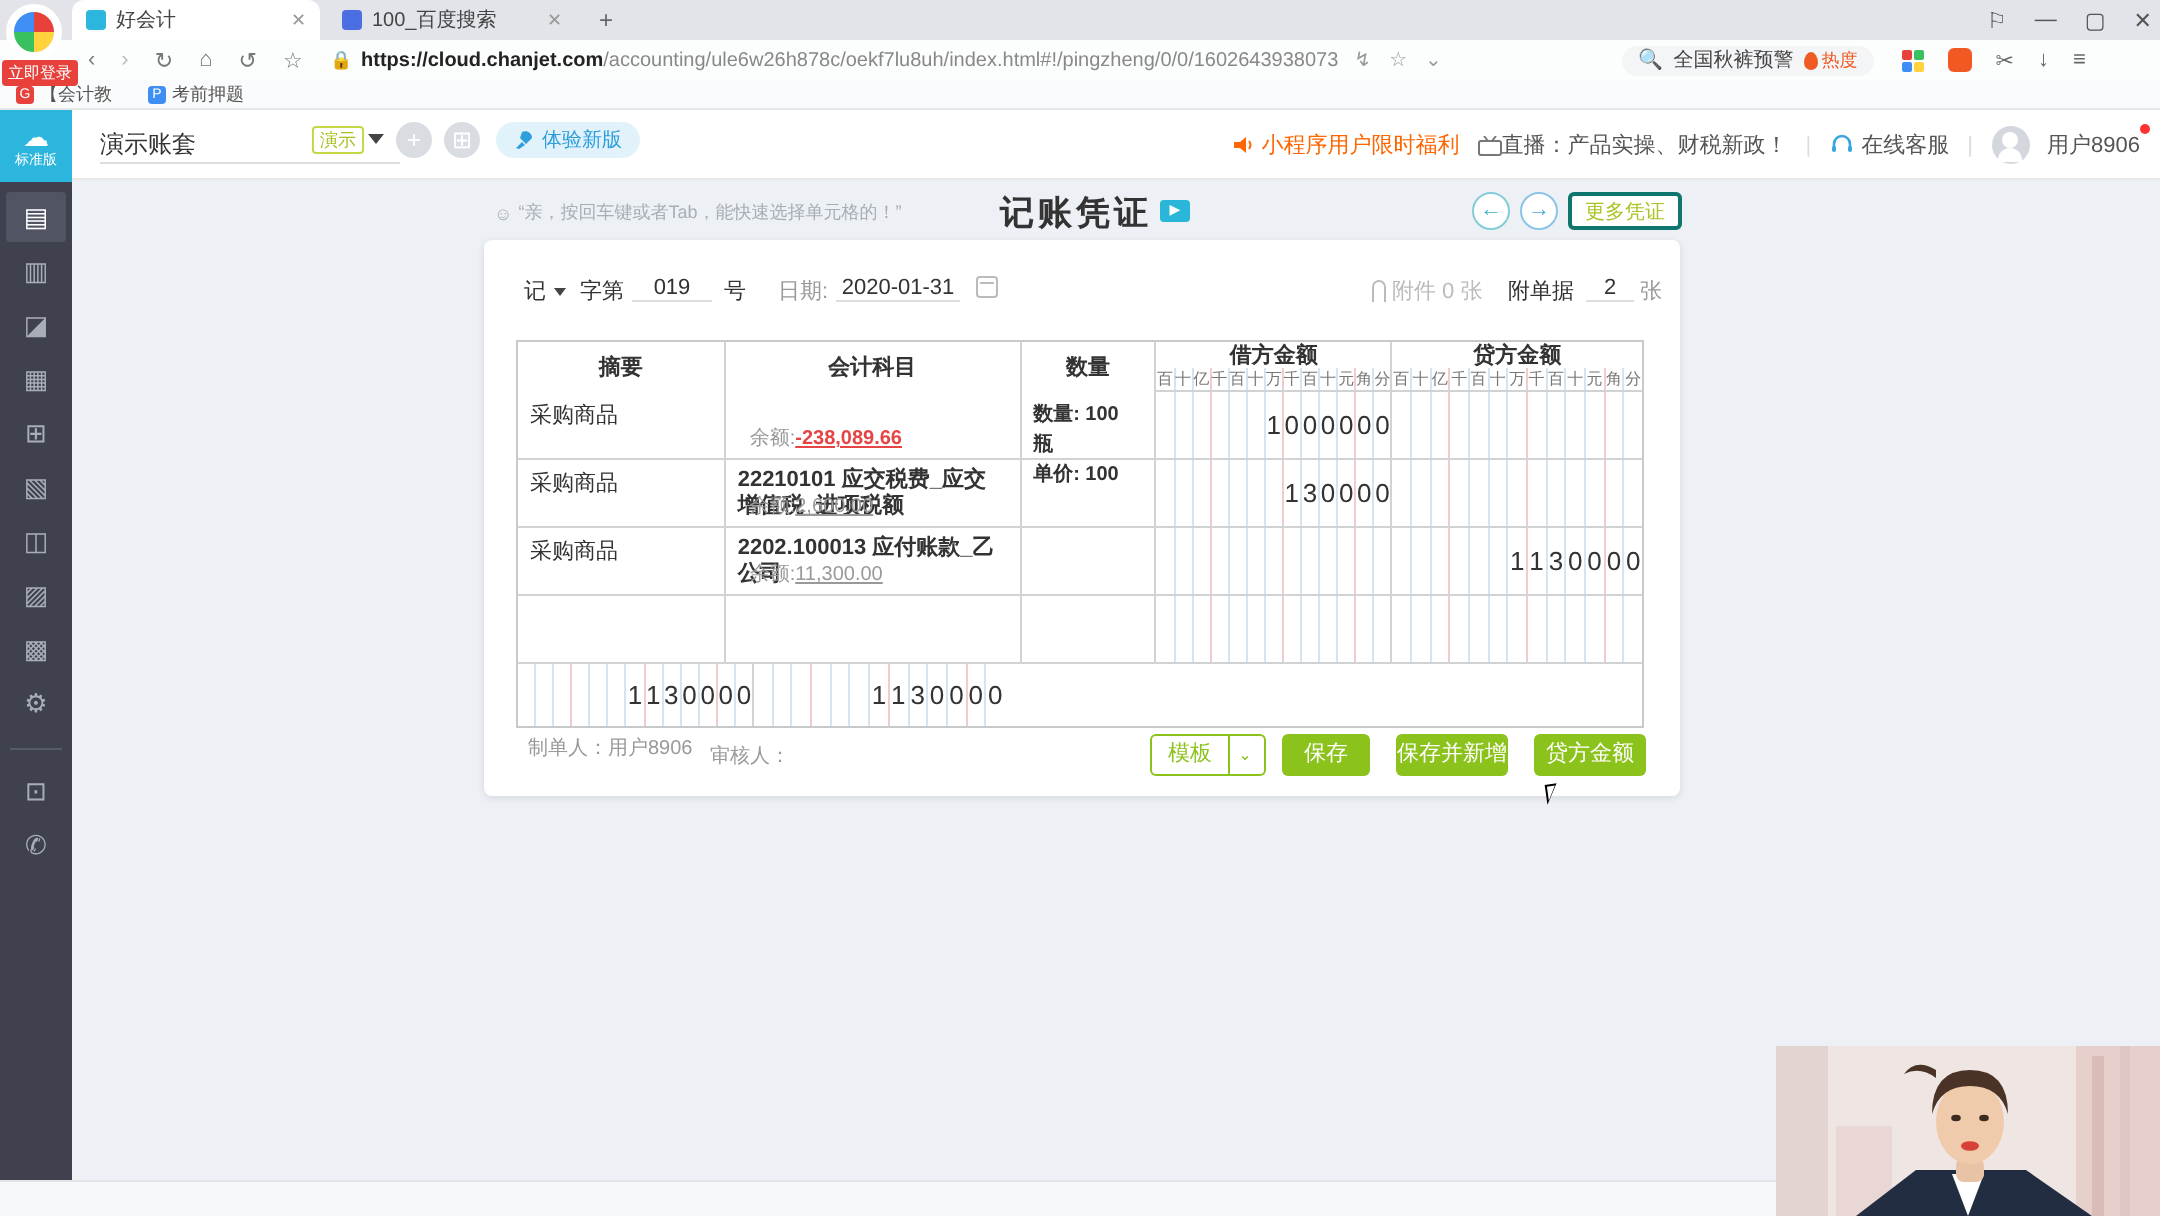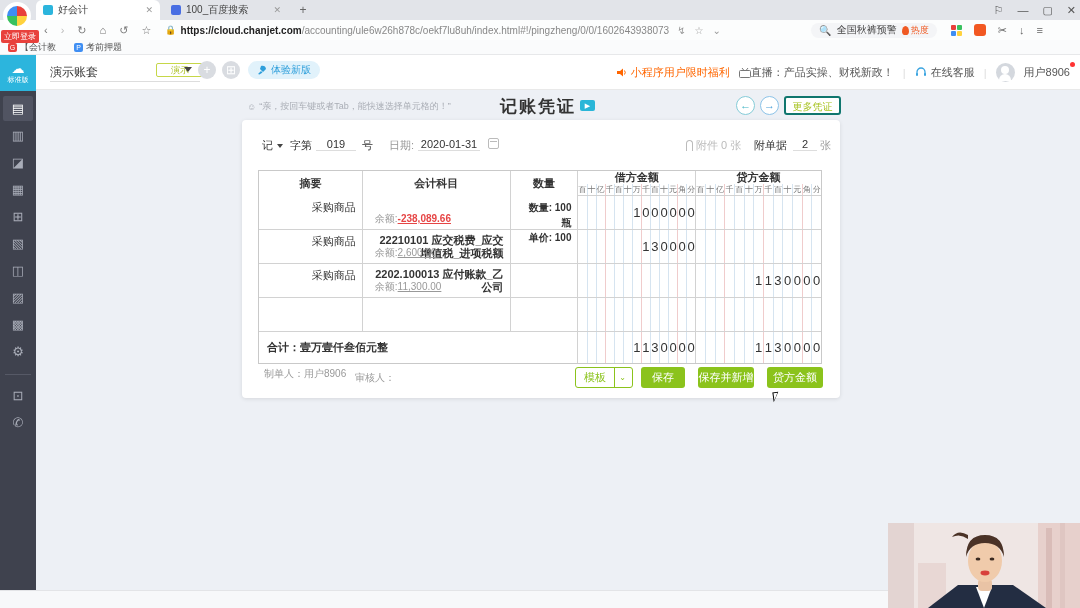--- a/index.html
+++ b/index.html
@@ -44,21 +44,21 @@
   .applogo { left:0; top:55px; width:36px; height:36px; background:#2cb5dd; color:#fff; display:flex; flex-direction:column; align-items:center; justify-content:center; z-index:5; }
   .applogo .cloud { font-size:13px; line-height:13px; }
   .applogo .lbl { font-size:7px; }
   .sidebar { left:0; top:91px; width:36px; height:499px; background:#3f424e; display:flex; flex-direction:column; align-items:center; padding-top:5px; }
   .sideitem { width:30px; height:25px; display:flex; align-items:center; justify-content:center; color:#a9adb8; font-size:13px; margin-bottom:2px; border-radius:2px; }
   .sideitem.active { background:#515462; color:#fff; }
   .sidedivider { width:26px; border-top:1px solid #565966; margin:8px 0; }
 
   .appheader { left:36px; top:55px; width:1044px; height:35px; background:#fff; border-bottom:1px solid #e9e9e9; }
   .acct-input { left:14px; top:8px; width:150px; border-bottom:1px solid #ddd; height:19px; font-size:12px; color:#333; display:flex; align-items:center; }
-  .demo-badge { left:120px; top:8px; font-size:9px; color:#a9bf1d; border:1px solid #c6d748; border-radius:2px; padding:0 14px; line-height:12px; }
+  .demo-badge { left:120px; top:8px; font-size:9px; color:#a9bf1d; border:1px solid #c6d748; border-radius:2px; padding:0 3px; line-height:12px; }
   .acct-caret { left:148px; top:12px; width:0; height:0; border-left:4px solid transparent; border-right:4px solid transparent; border-top:5px solid #444; }
   .circle-btn { top:6px; width:18px; height:18px; border-radius:50%; background:#d9dce1; color:#fff; font-size:12px; line-height:18px; text-align:center; }
   .trynew { left:212px; top:6px; height:18px; background:#e1f2fb; border-radius:9px; display:flex; align-items:center; gap:4px; padding:0 9px; font-size:10px; color:#2f9fdb; }
   .hdr-right { right:10px; top:0; height:35px; display:flex; align-items:center; gap:9px; font-size:11px; }
   .promo { color:#f60; display:flex; align-items:center; gap:4px; }
   .live { color:#555; display:flex; align-items:center; gap:0; }
   .hdr-sep { color:#ddd; }
   .svc { color:#555; display:flex; align-items:center; gap:4px; }
   .avatar { width:19px; height:19px; border-radius:50%; background:#d4d8de; position:relative; }
   .avatar::after { content:""; position:absolute; left:5.5px; top:3px; width:8px; height:8px; border-radius:50%; background:#fff; }
@@ -100,21 +100,21 @@
   .c-qty { width:68px; }
   .c-deb { width:118px; }
   .c-cred{ width:125px; }
   .hdr-lbl { display:flex; align-items:center; justify-content:center; font-weight:bold; }
   .digit-grid { display:flex; height:100%; }
   .dg { flex:1 1 0; border-right:1px solid #d6e4f0; display:flex; align-items:center; justify-content:center; overflow:visible; }
   .dg.red { border-right-color:#f0cccc; }
   .dg:last-child { border-right:none; }
   .dg-char { font-size:8px; color:#777; font-weight:normal; }
   .dg-num { font-size:13px; color:#333; }
-  .cell-pad { padding:4px 6px;text-align:right; }
+  .cell-pad { padding:4px 6px; }
   .acc-title { font-size:11px; font-weight:bold; line-height:13px; }
   .balance { position:absolute; left:12px; bottom:3px; font-size:10px; color:#999; }
   .balance u { text-decoration:underline; }
   .balance.neg u { color:#e64545; font-weight:bold; }
   .qtylines { font-size:10px; line-height:15px; font-weight:bold; }
   .total-label { width:320px; display:flex; align-items:center; padding:0 8px; font-weight:bold; font-size:11px; border-right:1px solid #d2d2d2; }
 
   
   .vfoot { left:16px; top:247px; width:566px; height:24px; font-size:10px; color:#999; }
   .btn { position:absolute; top:0; height:21px; border-radius:3px; font-size:11px; color:#fff; background:#8bc31c; text-align:center; line-height:21px; }
@@ -772,21 +772,20 @@
               <div class="dg">
                 <span class="dg-num"></span>
               </div>
               <div class="dg">
                 <span class="dg-num"></span>
               </div>
             </div>
           </div>
         </div>
         <div class="vrow" style="height: 31px;">
-          <div class="total-label">合计：壹万壹仟叁佰元整</div>
           <div class="vc c-deb">
             <div class="digit-grid">
               <div class="dg">
                 <span class="dg-num"></span>
               </div>
               <div class="dg">
                 <span class="dg-num"></span>
               </div>
               <div class="dg red">
                 <span class="dg-num"></span>

